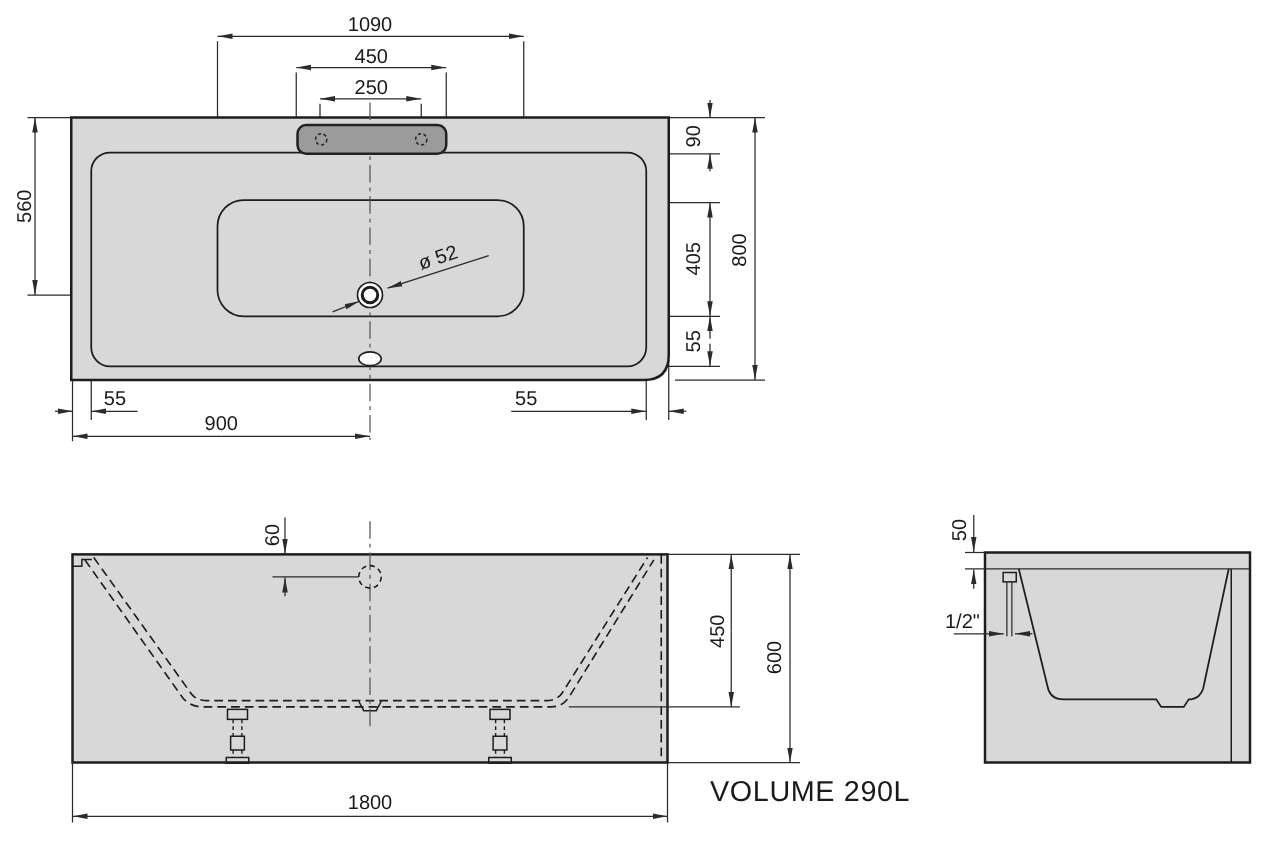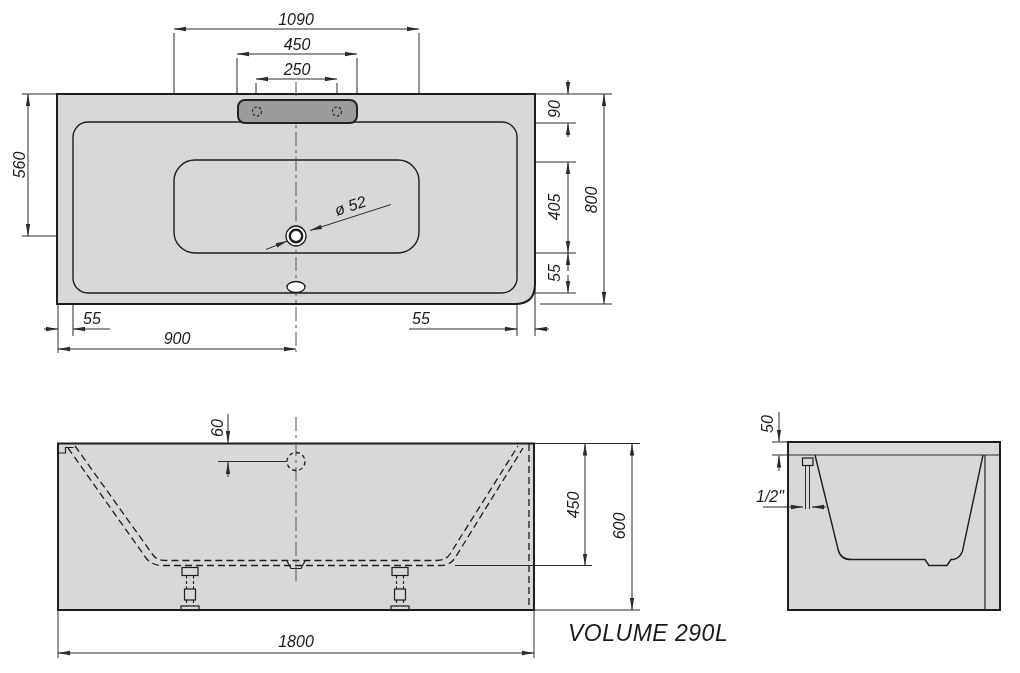--- a/index.html
+++ b/index.html
@@ -1,16 +1,16 @@
 <!DOCTYPE html>
 <html><head>
 <meta charset="utf-8">
 <style>
   html,body{margin:0;padding:0;background:#ffffff;}
-  .stage{width:1020px;height:673px;position:relative;background:#ffffff;overflow:hidden;font-style:italic;}
+  .stage{width:1020px;height:673px;position:relative;background:#ffffff;overflow:hidden;}
   svg{display:block;}
   .fill-part{fill:#d8d8d8;stroke:#1d1d1d;stroke-width:2;}
   .part{fill:none;stroke:#1d1d1d;stroke-width:1.4;}
   .part-thin{fill:none;stroke:#1d1d1d;stroke-width:1.2;}
   .dashed{fill:none;stroke:#1d1d1d;stroke-width:1.3;stroke-dasharray:7 4;}
   .dashed-sm{fill:none;stroke:#1d1d1d;stroke-width:1.1;stroke-dasharray:3 2.4;}
   .ext{fill:none;stroke:#2b2b2b;stroke-width:1;}
   .dim{fill:none;stroke:#2b2b2b;stroke-width:1;}
   .cl{fill:none;stroke:#555555;stroke-width:1;stroke-dasharray:14 4 3 4;}
   .lbl{font-family:"Liberation Sans",sans-serif;font-size:16px;fill:#1a1a1a;}

